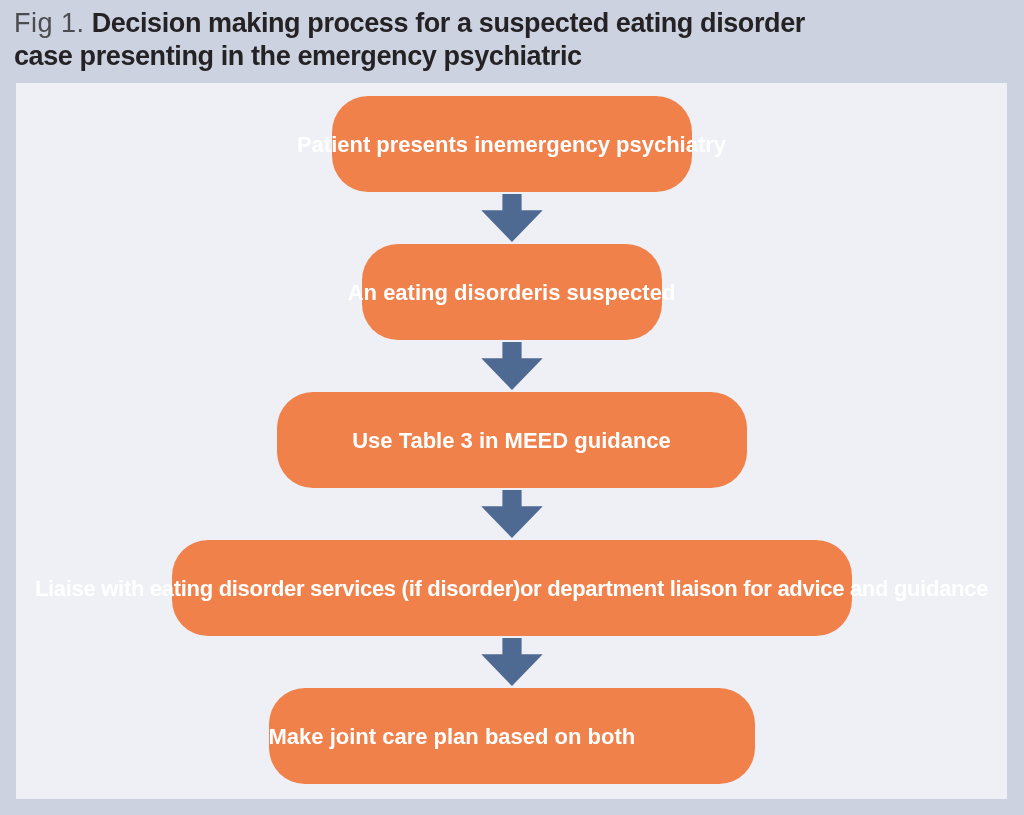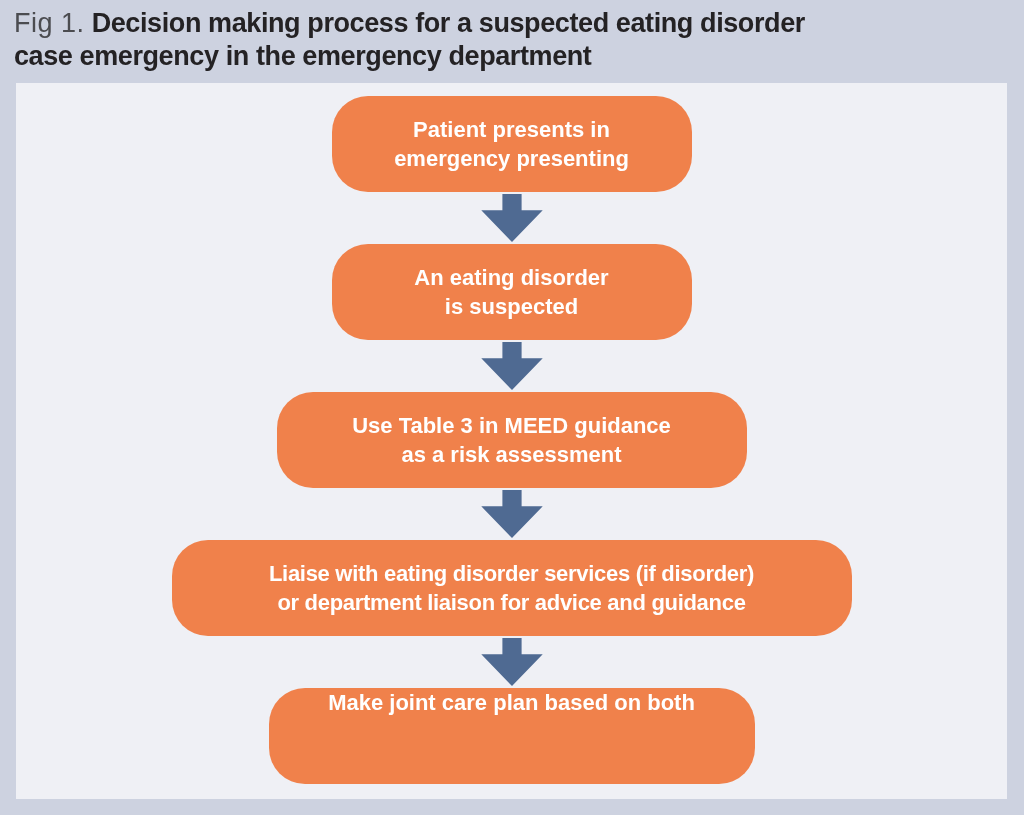--- a/index.html
+++ b/index.html
@@ -46,74 +46,73 @@
     flex-direction: column;
     align-items: center;
     padding-top: 13px;
   }
   .node {
     background: var(--node-fill);
     color: var(--node-text);
     border-radius: 36px;
     min-height: 96px;
     display: flex;
-    flex-direction: column;
+    flex-direction: row;
     justify-content: center;
     align-items: center;
     text-align: center;
     font-weight: bold;
     font-size: 22px;
     line-height: 29px;
     flex-shrink: 0;
   }
   .node span { white-space: nowrap; }
   .w1 { width: 360px; }
-  .w2 { width: 360px; }
+  .w2 { width: 300px; }
   .w3 { width: 470px; align-items: center; }
   .w4 { width: 680px; letter-spacing: -0.3px; }
   .w5 { width: 486px; justify-content: space-between; }
   .arrow {
     color: var(--arrow);
     margin: 2px 0;
     flex-shrink: 0;
   }
 </style>
 </head>
 <body>
 
 <div class="page">
 
   <div class="title-block">
     <div><span class="fig-label">Fig 1.</span> <span>Decision making process for a suspected eating disorder</span></div>
-    <div>case emergency in the emergency department</div>
+    <div>case presenting in the emergency psychiatric</div>
   </div>
 
   <div class="panel">
 
     <div class="node w1">
       <span>Patient presents in</span>
-      <span>emergency presenting</span>
+      <span>emergency psychiatry</span>
     </div>
 
     <svg class="arrow" width="62" height="48" viewBox="0 0 64 50">
       <polygon points="22,0 42,0 42,17 64,17 32,50 0,17 22,17" fill="currentColor"></polygon>
     </svg>
 
     <div class="node w2">
       <span>An eating disorder</span>
       <span>is suspected</span>
     </div>
 
     <svg class="arrow" width="62" height="48" viewBox="0 0 64 50">
       <polygon points="22,0 42,0 42,17 64,17 32,50 0,17 22,17" fill="currentColor"></polygon>
     </svg>
 
     <div class="node w3">
       <span>Use Table 3 in MEED guidance</span>
-      <span>as a risk assessment</span>
     </div>
 
     <svg class="arrow" width="62" height="48" viewBox="0 0 64 50">
       <polygon points="22,0 42,0 42,17 64,17 32,50 0,17 22,17" fill="currentColor"></polygon>
     </svg>
 
     <div class="node w4">
       <span>Liaise with eating disorder services (if disorder)</span>
       <span>or department liaison for advice and guidance</span>
     </div>

